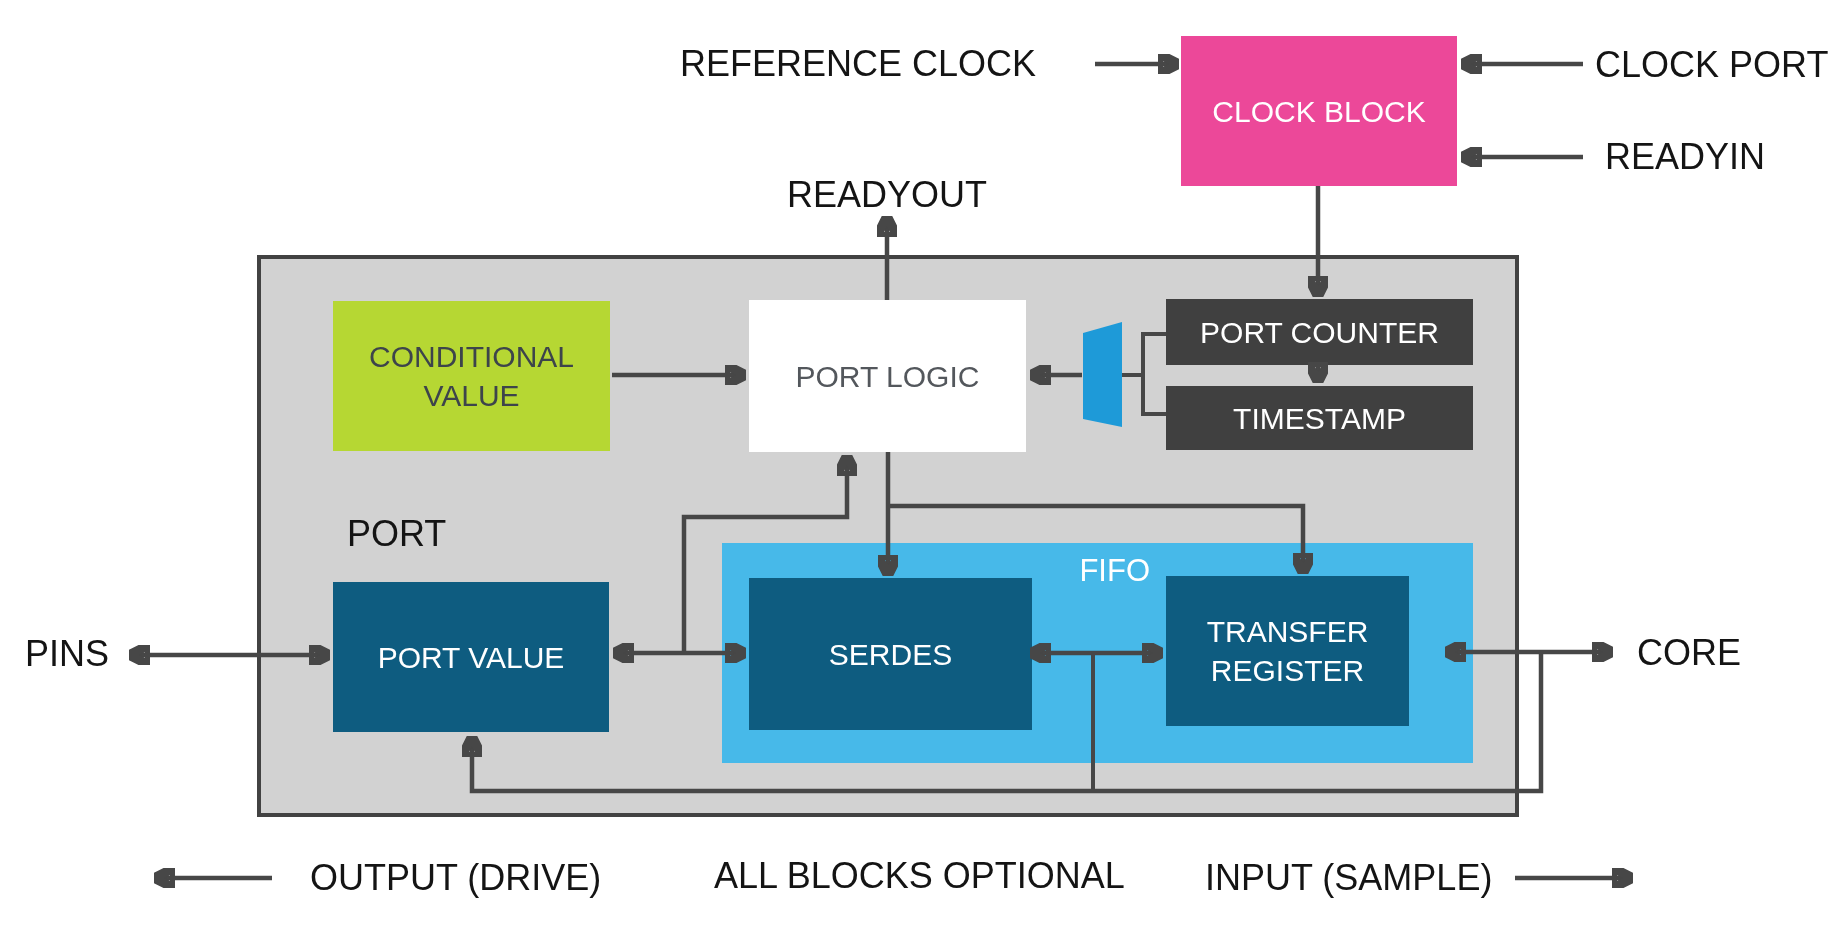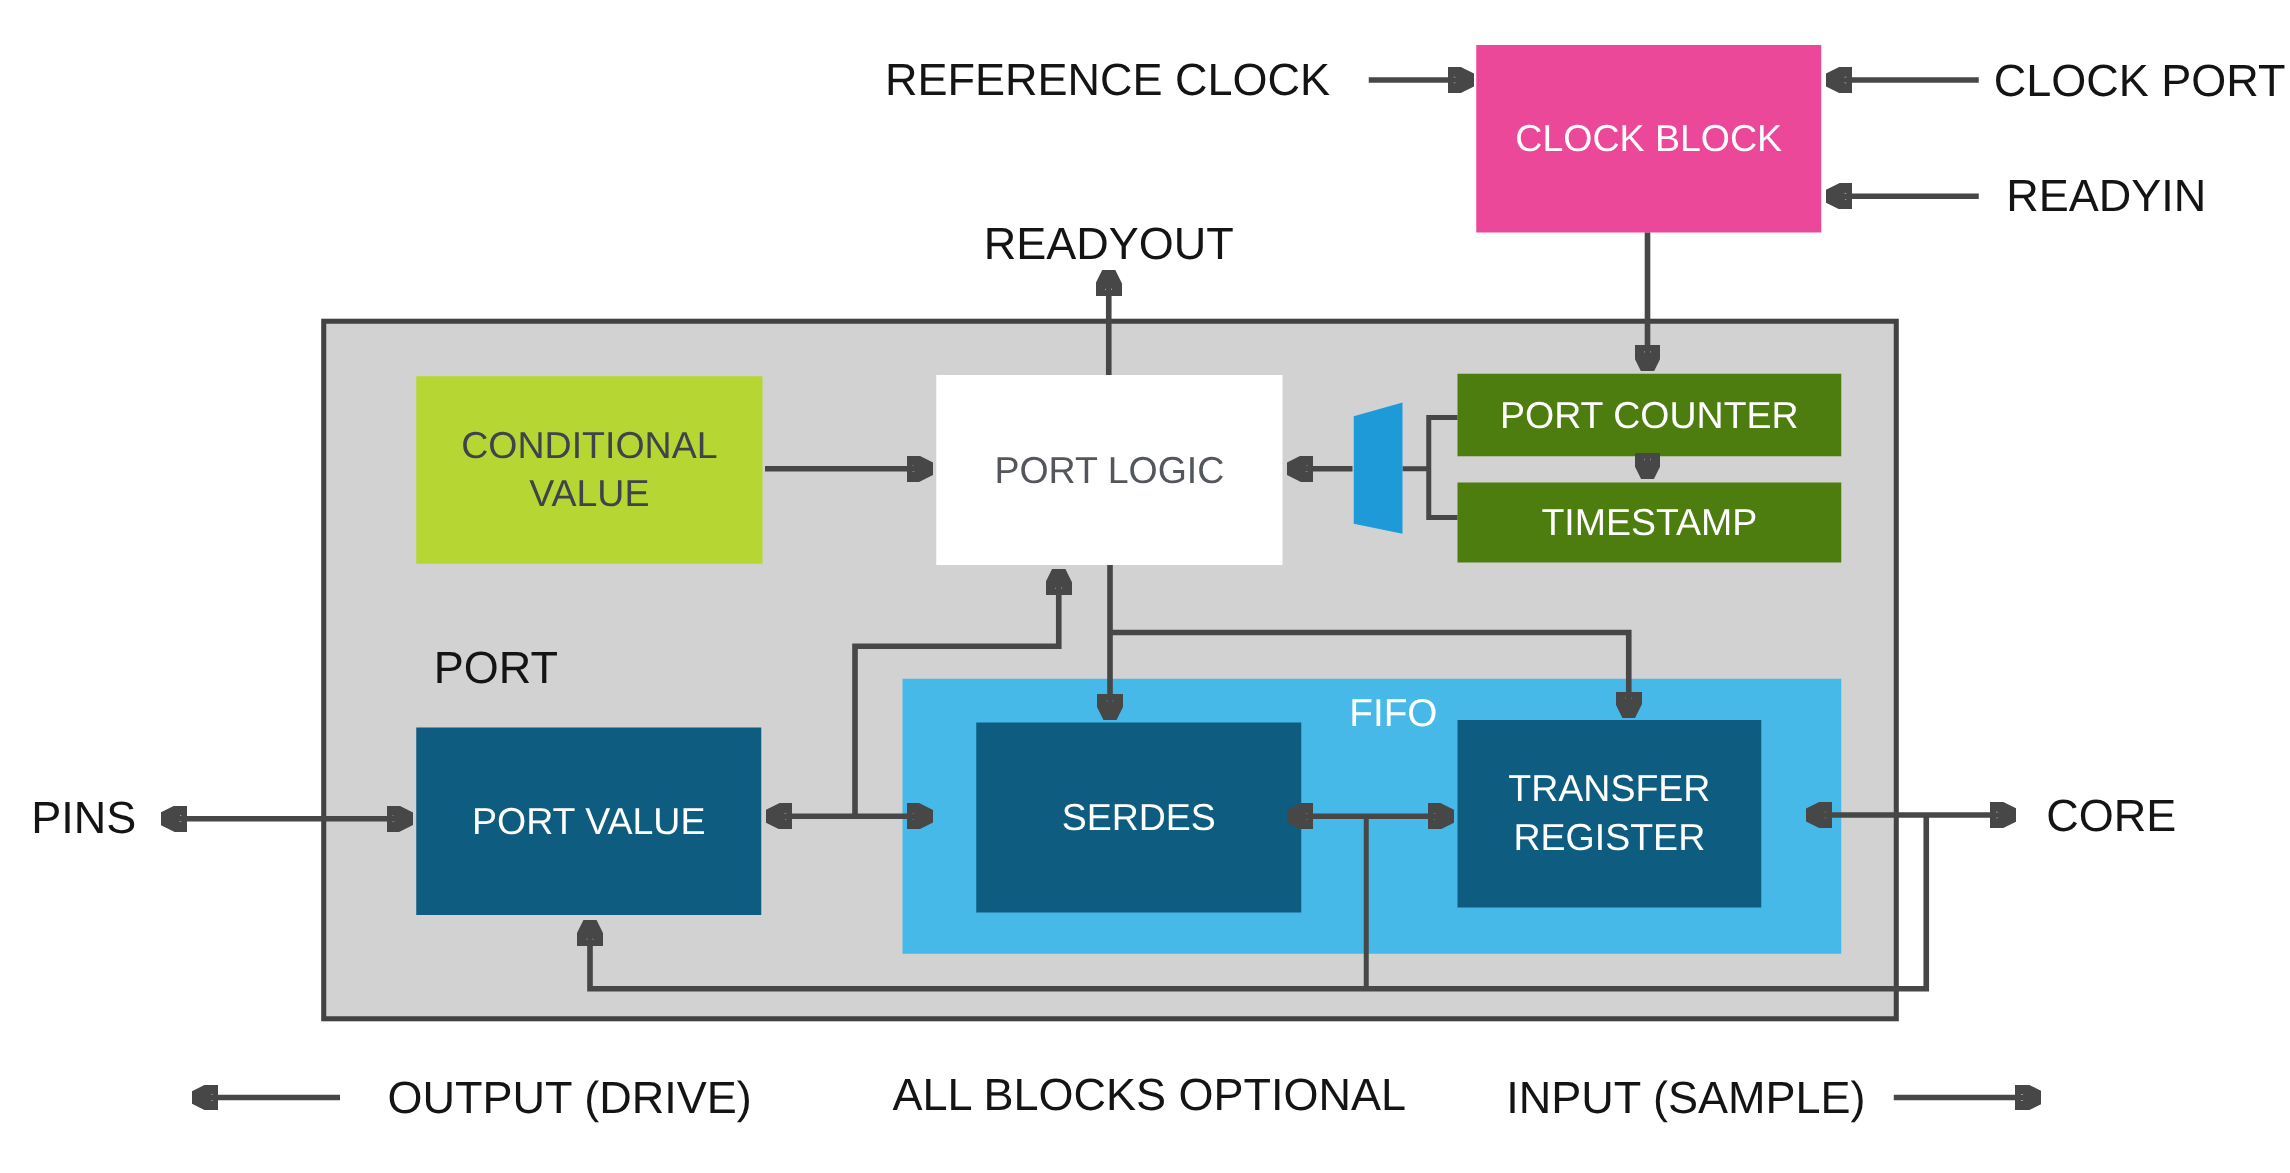--- a/index.html
+++ b/index.html
@@ -19,37 +19,37 @@
     background:#47b9e9;z-index:2;
   }
   
   .block{
     display:flex;align-items:center;justify-content:center;text-align:center;
     font-size:30px;line-height:39px;z-index:3;box-sizing:border-box;padding:0 20px;
   }
   .charcoal{background:#ec4899;color:#ffffff;}
   .lime{background:#b6d733;color:#3d444b;}
   .white-block{background:#ffffff;color:#53575c;}
-  .blue{background:#4d7c0f;color:#ffffff;}
+  .blue{background:#404040;color:#ffffff;}
   .teal{background:#0e5c80;color:#ffffff;}
   #clock-block{left:1181px;top:36px;width:276px;height:150px;}
   #conditional-value{left:333px;top:301px;width:277px;height:150px;}
   #port-logic{left:749px;top:300px;width:277px;height:152px;}
   #port-counter{left:1166px;top:299px;width:307px;height:66px;}
   #timestamp{left:1166px;top:386px;width:307px;height:64px;justify-content:center;}
-  #serdes{left:781px;top:578px;width:260px;height:152px;}
+  #serdes{left:749px;top:578px;width:283px;height:152px;}
   #transfer-register{left:1166px;top:576px;width:243px;height:150px;}
   #port-value{left:333px;top:582px;width:276px;height:150px;}
   #fifo-label{left:1040px;top:553px;width:110px;color:#ffffff;font-size:31px;
     text-align:right;z-index:3;}
   
   .label{
     color:#141414;font-size:36px;line-height:36px;white-space:nowrap;z-index:5;
   }
-  #lbl-reference-clock{left:700px;top:46px;width:372px;text-align:center;}
+  #lbl-reference-clock{left:680px;top:46px;width:372px;text-align:left;}
   #lbl-clock-port{left:1595px;top:47px;}
   #lbl-readyin{left:1605px;top:139px;}
   #lbl-readyout{left:757px;top:177px;width:260px;text-align:center;}
   #lbl-port{left:347px;top:516px;}
   #lbl-pins{left:25px;top:636px;}
   #lbl-core{left:1637px;top:635px;}
   #lbl-legend-output{left:310px;top:860px;}
   #lbl-legend-all{left:700px;top:858px;margin-left:14px;}
   #lbl-legend-input{left:1205px;top:860px;}
   

